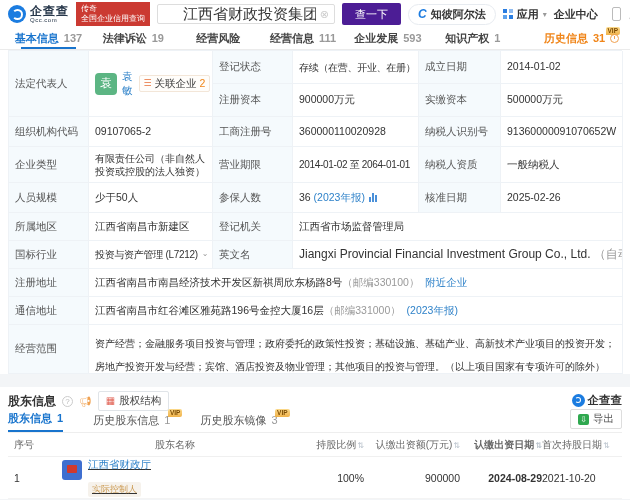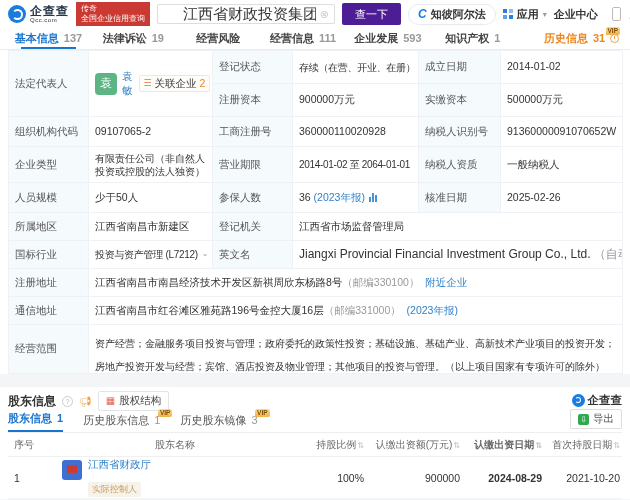--- a/index.html
+++ b/index.html
@@ -86,46 +86,46 @@
   .q-ic { width:11px; height:11px; border:1px solid #ccc; border-radius:50%; color:#bbb; font-size:8px;
     display:flex; align-items:center; justify-content:center; }
   .horn-ic { color:#f0a150; font-size:10px; }
   .equity-btn { display:flex; align-items:center; gap:4px; border:1px solid #e0e4e8; border-radius:2px;
     padding:2px 7px; font-size:10.5px; color:#444; background:#fff; }
   .tree-ic { color:#e05d4f; font-size:10px; line-height:1; }
   .wm { position:absolute; right:8px; top:6px; display:flex; align-items:center; gap:3px; }
   .wm .logo-circle { width:13px; height:13px; }
   .wm .logo-circle::after { left:3px; top:3px; width:4px; height:4px; border-width:1.5px; }
   .wm span { font-size:11.5px; font-weight:bold; color:#333; }
-  .sh-tabs { height:22px; display:flex; align-items:flex-end; gap:20px; border-bottom:1px solid #eee; position:relative; }
+  .sh-tabs { height:22px; display:flex; align-items:flex-end; gap:30px; border-bottom:1px solid #eee; position:relative; }
   .sh-tab { font-size:11px; color:#555; padding-bottom:4px; position:relative; white-space:nowrap; }
   .sh-tab .cnt { color:#999; margin-left:2px; }
   .sh-tab.active { color:#1874cd; font-weight:bold; border-bottom:2px solid #1874cd; }
   .sh-tab.active .cnt { color:#1874cd; }
   .sh-tab .vip-tag { top:-4px; right:-12px; }
   .export-btn { position:absolute; right:0; bottom:3px; display:flex; align-items:center; gap:4px;
     border:1px solid #ddd; border-radius:2px; padding:2px 7px; font-size:10.5px; color:#555; background:#fff; }
   .xls-ic { width:11px; height:11px; background:#2fa84f; border-radius:2px; color:#fff; font-size:8px;
     display:flex; align-items:center; justify-content:center; }
   .sh-table { width:100%; }
   .sh-tr { display:flex; align-items:center; }
   .sh-th { height:24px; border-bottom:1px solid #f0f0f0; }
   .sh-th .col { font-size:10px; color:#666; }
   .sort-ic { color:#b9c2cc; font-size:8px; margin-left:1px; }
   .col-no { width:42px; padding-left:6px; flex:none; }
   .col-name { flex:1; text-align:center; }
   .col-ratio { width:64px; text-align:right; flex:none; }
   .col-amount { width:96px; text-align:right; flex:none; }
   .col-date { width:82px; text-align:right; flex:none;font-weight:bold; }
-  .col-first { width:80px; text-align:right; flex:none; padding-right:2px; }
+  .col-first { width:80px; flex:none; padding-right:2px; }
   .sh-row { height:42px; border-bottom:1px solid #f4f4f4; font-size:10.5px; }
   .sh-row .col-name { text-align:left; display:flex; align-items:center; gap:6px; padding-left:12px; }
   .holder-logo { width:20px; height:20px; background:#3f6fd0; border-radius:3px; position:relative; flex:none; align-self:flex-start; margin-top:2px; }
   .holder-logo::after { content:""; position:absolute; left:5px; top:5px; width:10px; height:8px; background:#d0392e; border-radius:1px; }
-  .holder-meta { display:flex; flex-direction:column; gap:10px; }
+  .holder-meta { display:flex; flex-direction:column; gap:10px;text-decoration:underline; }
   .holder-tag { align-self:flex-start; background:#f6f2ec; color:#cb9a52; font-size:9px; padding:1px 4px; border-radius:2px; }
 </style>
 </head>
 <body>
 
 <div class="topbar">
   <div class="logo">
     <div class="logo-circle"></div>
     <div class="logo-name">
       <div class="cn">企查查</div>

